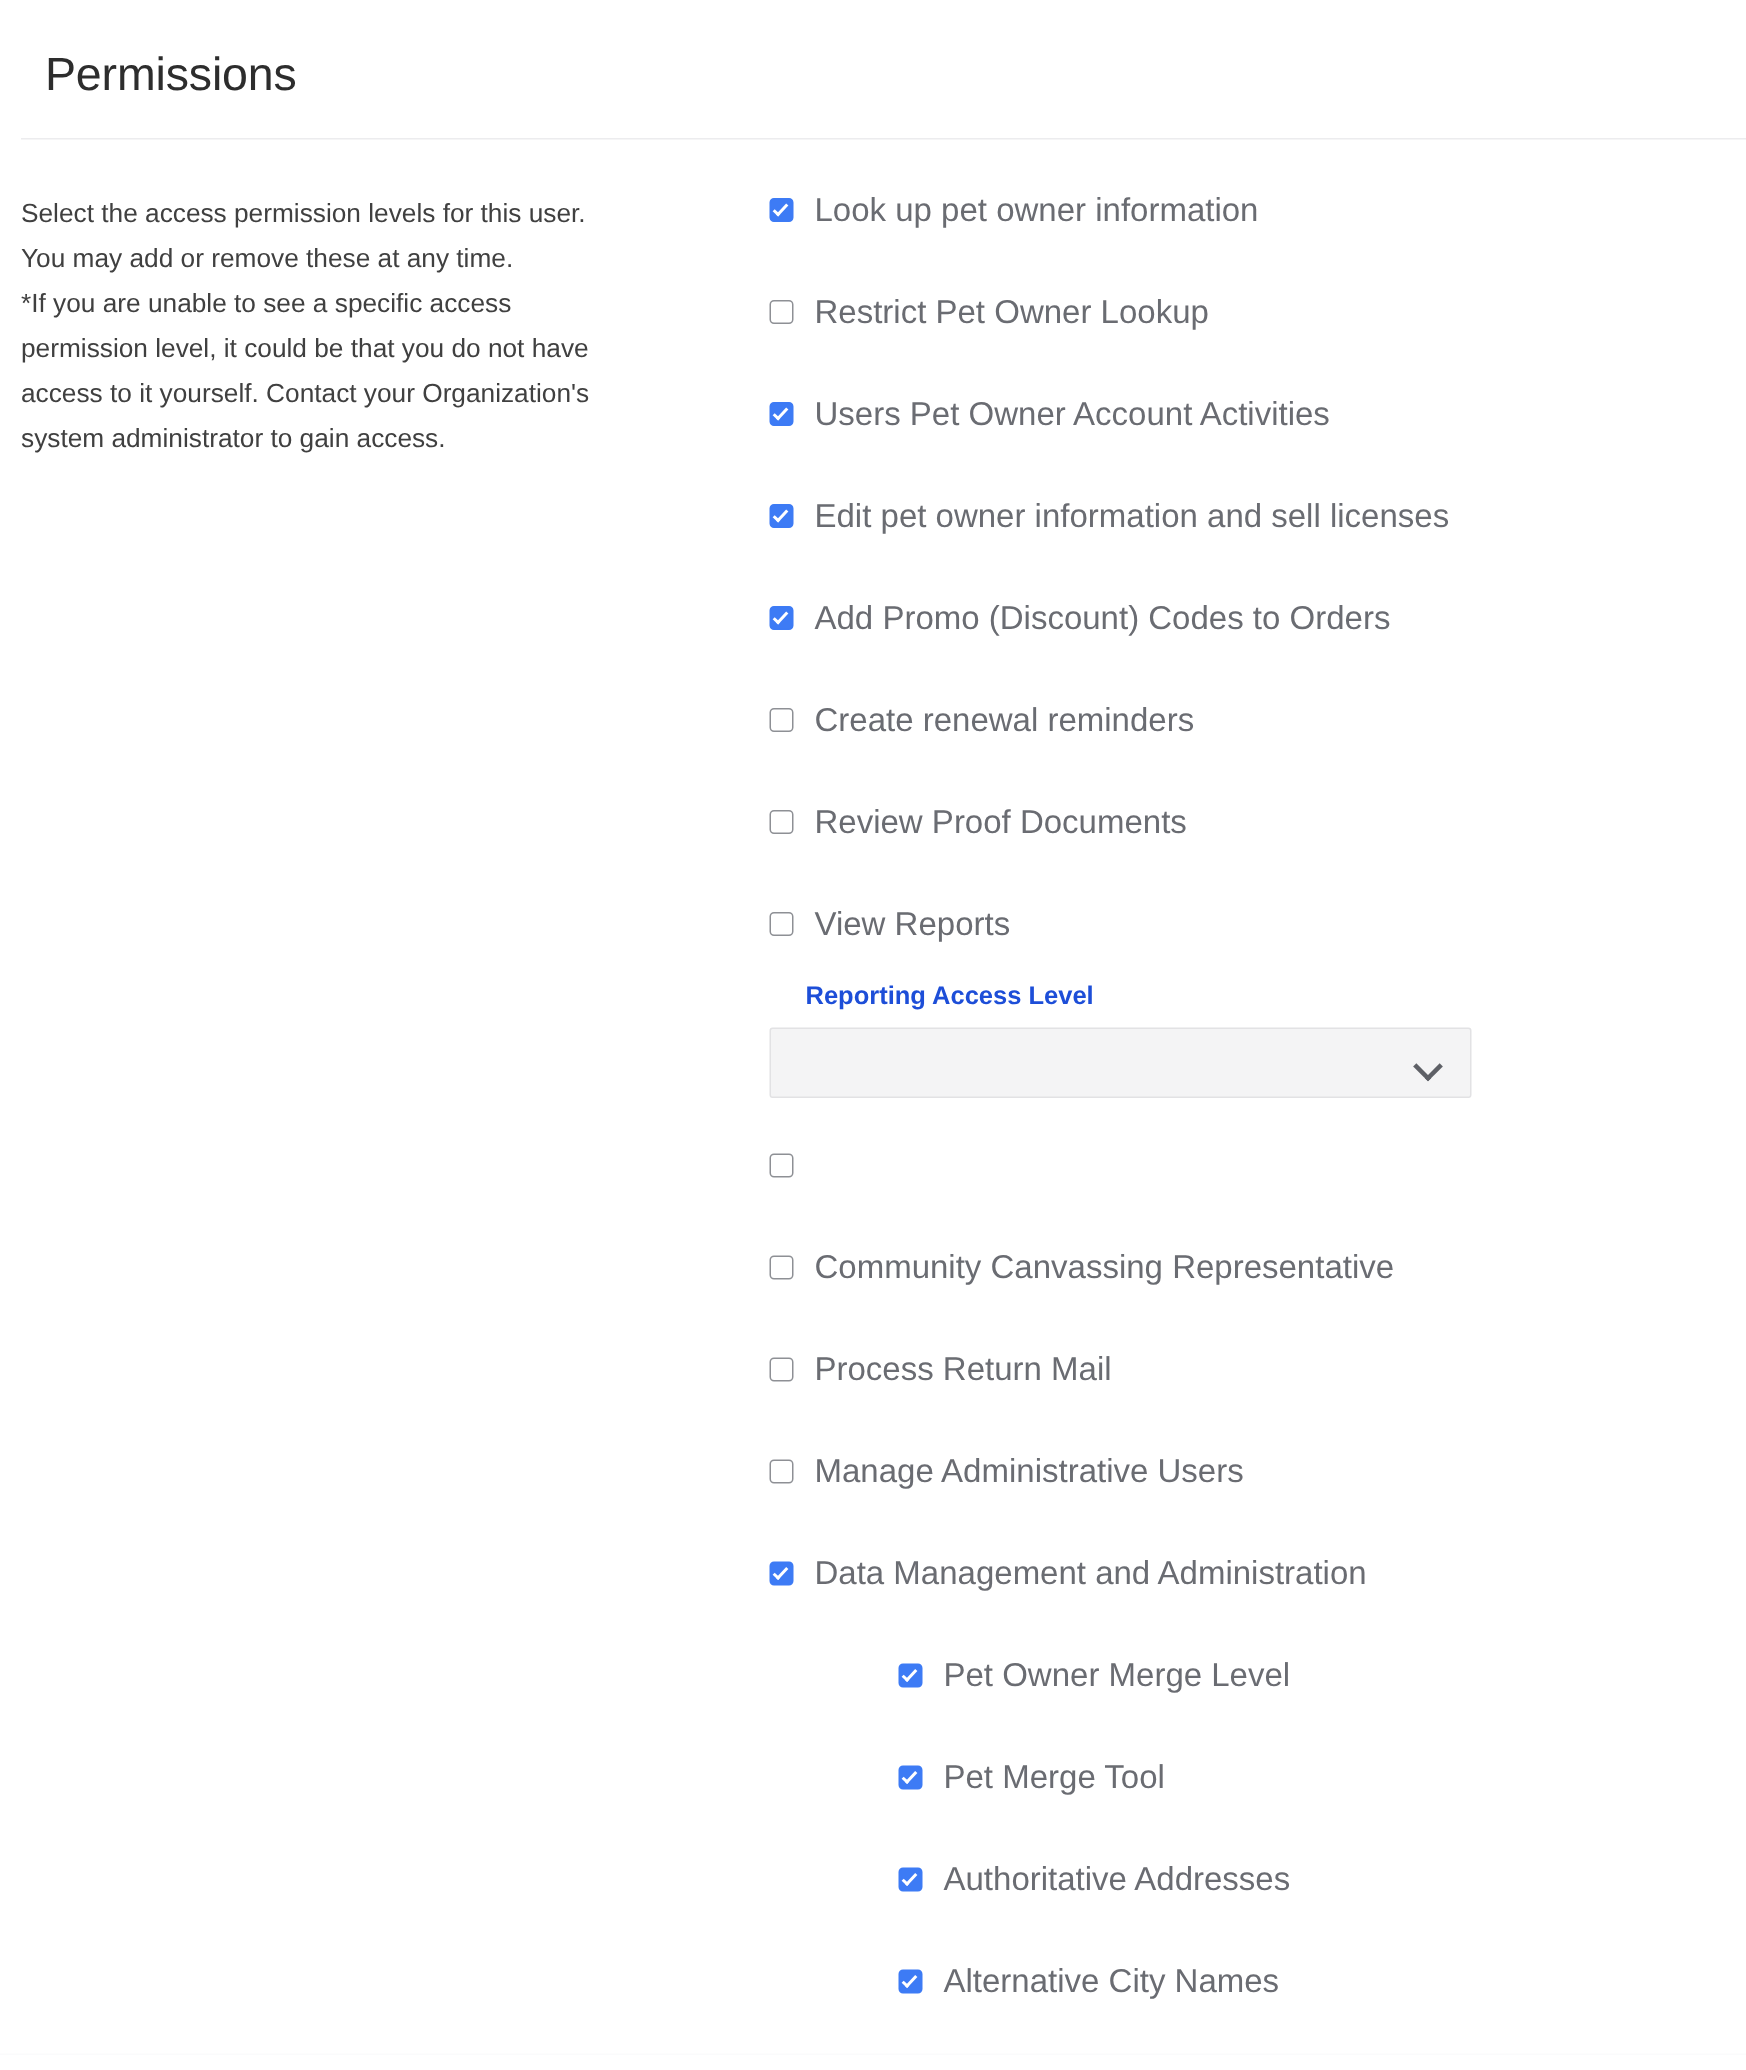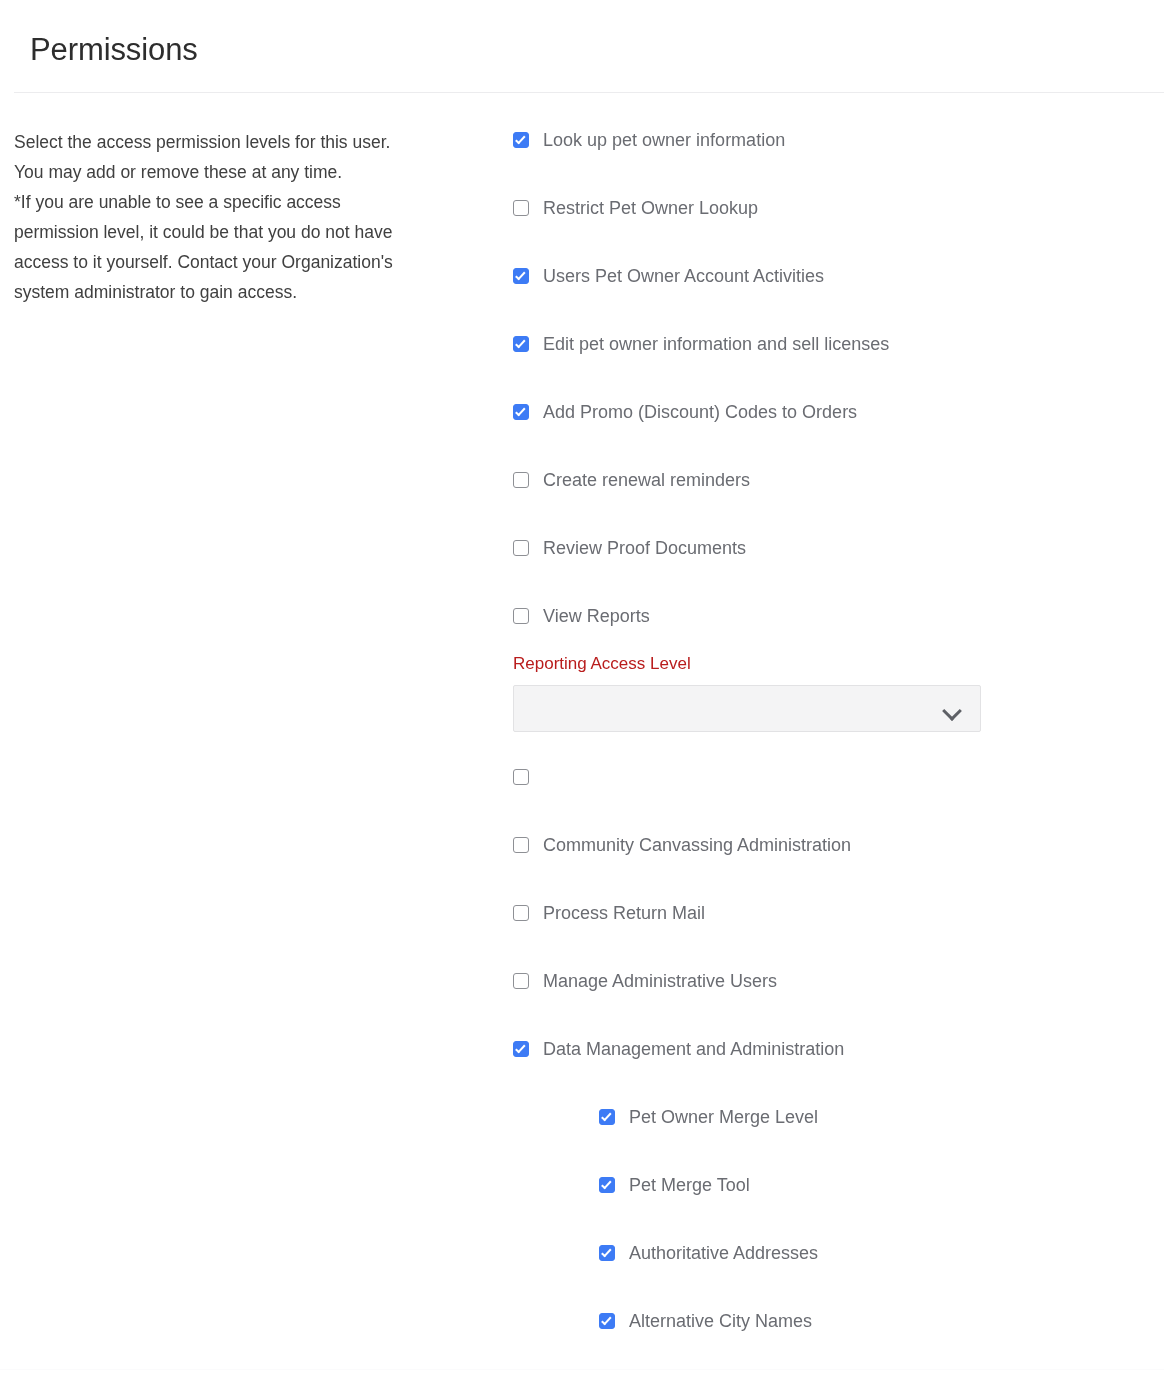--- a/index.html
+++ b/index.html
@@ -103,37 +103,38 @@
     top: 0.6px;
     width: 5px;
     height: 9.5px;
     border: solid #ffffff;
     border-width: 0 2px 2px 0;
     transform: rotate(43deg);
     box-sizing: border-box;
   }
 
   .perm-label {
-    font-size: 18px;
+    font-size: 22px;
     color: #6a6c72;
     line-height: 26px;
     white-space: nowrap;
   }
 
   
   .select-group {
     margin-top: -14px;
     margin-bottom: 32px;
   }
   .select-label {
     font-size: 17px;
-    font-weight: 400;
-    color: #b91c1c;
+    font-weight: 700;
+    color: #1d4ed8;
     line-height: 24px;
     margin-bottom: 9px;
+    margin-left: 24px;
   }
   .select-box {
     width: 468px;
     height: 47px;
     box-sizing: border-box;
     background: #f4f4f5;
     border: 1px solid #e2e2e4;
     border-radius: 2px;
     display: flex;
     align-items: center;
@@ -245,21 +246,21 @@
         <span class="chevron"></span>
       </div>
     </div>
 
     <ul class="perm-list" id="perm-list-bottom">
         <li class="perm-row">
           <span class="cb off"></span>
         </li>
         <li class="perm-row">
           <span class="cb off"></span>
-          <span class="perm-label">Community Canvassing Administration</span>
+          <span class="perm-label">Community Canvassing Representative</span>
         </li>
         <li class="perm-row">
           <span class="cb off"></span>
           <span class="perm-label">Process Return Mail</span>
         </li>
         <li class="perm-row">
           <span class="cb off"></span>
           <span class="perm-label">Manage Administrative Users</span>
         </li>
         <li class="perm-row">

